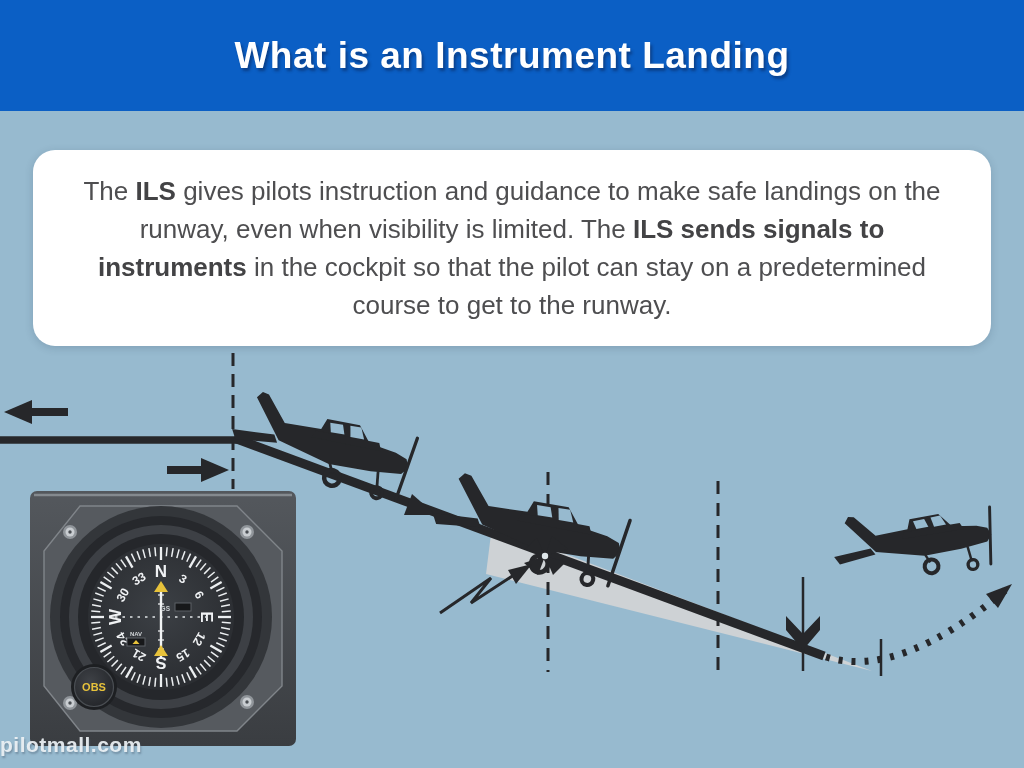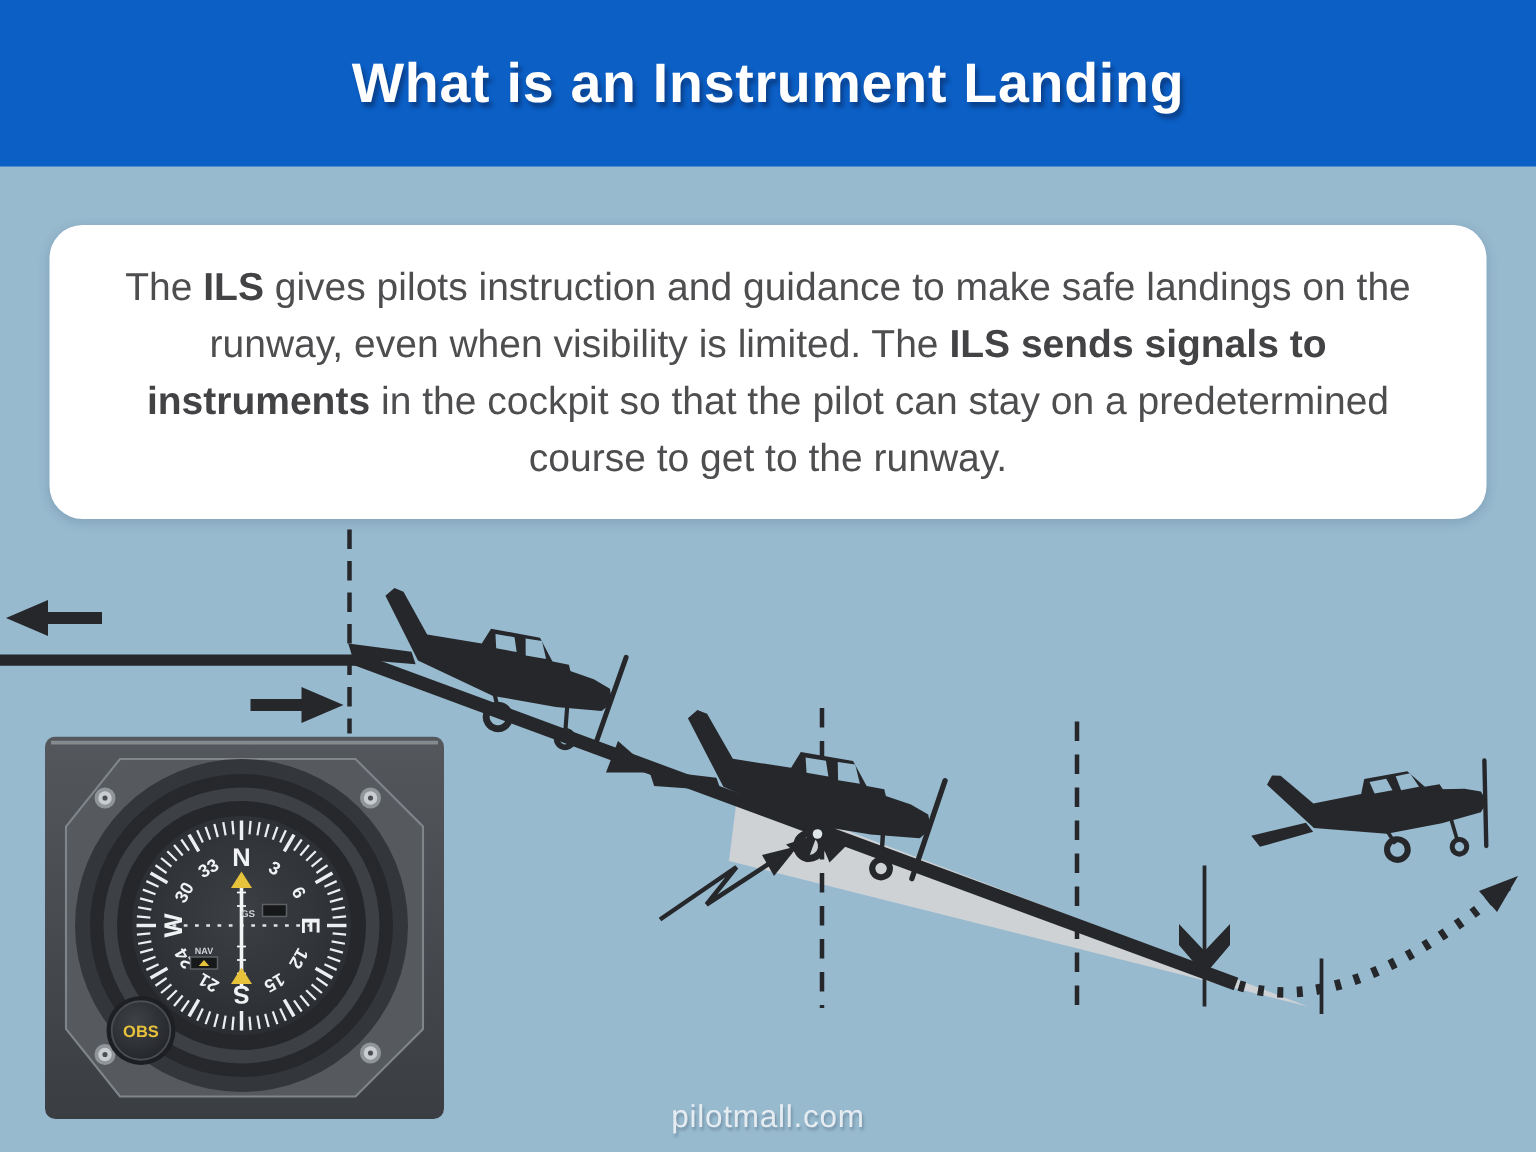--- a/index.html
+++ b/index.html
@@ -18,22 +18,22 @@
         box-shadow:0 2px 8px rgba(30,50,80,.18);
         display:flex;align-items:center;justify-content:flex-end;}
   .card p{margin:0;padding:0 30px;text-align:center;
           font-size:26px;line-height:38px;color:var(--body-text,#4e4e50);}
   .card p .b{font-weight:700;color:#434345;}
   
   #diagram{position:absolute;left:0;top:0;width:1024px;height:768px;}
   
   .instrument{position:absolute;left:30px;top:491px;width:266px;height:255px;}
   
-  .watermark{position:absolute;left:0;bottom:11px;width:100%;text-align:center;
-             font-size:21px;font-weight:400;letter-spacing:.5px;
+  .watermark{position:absolute;left:0;bottom:11px;width:100%;text-align:left;
+             font-size:21px;font-weight:700;letter-spacing:.5px;
              color:rgba(238,242,245,.92);text-shadow:1px 2px 2px rgba(70,90,110,.45);}
 </style>
 </head>
 <body>
 
 <div class="page">
 
   <header class="banner">
     <h1><span>What is an Instrument Landing</span><br>
     </h1>

